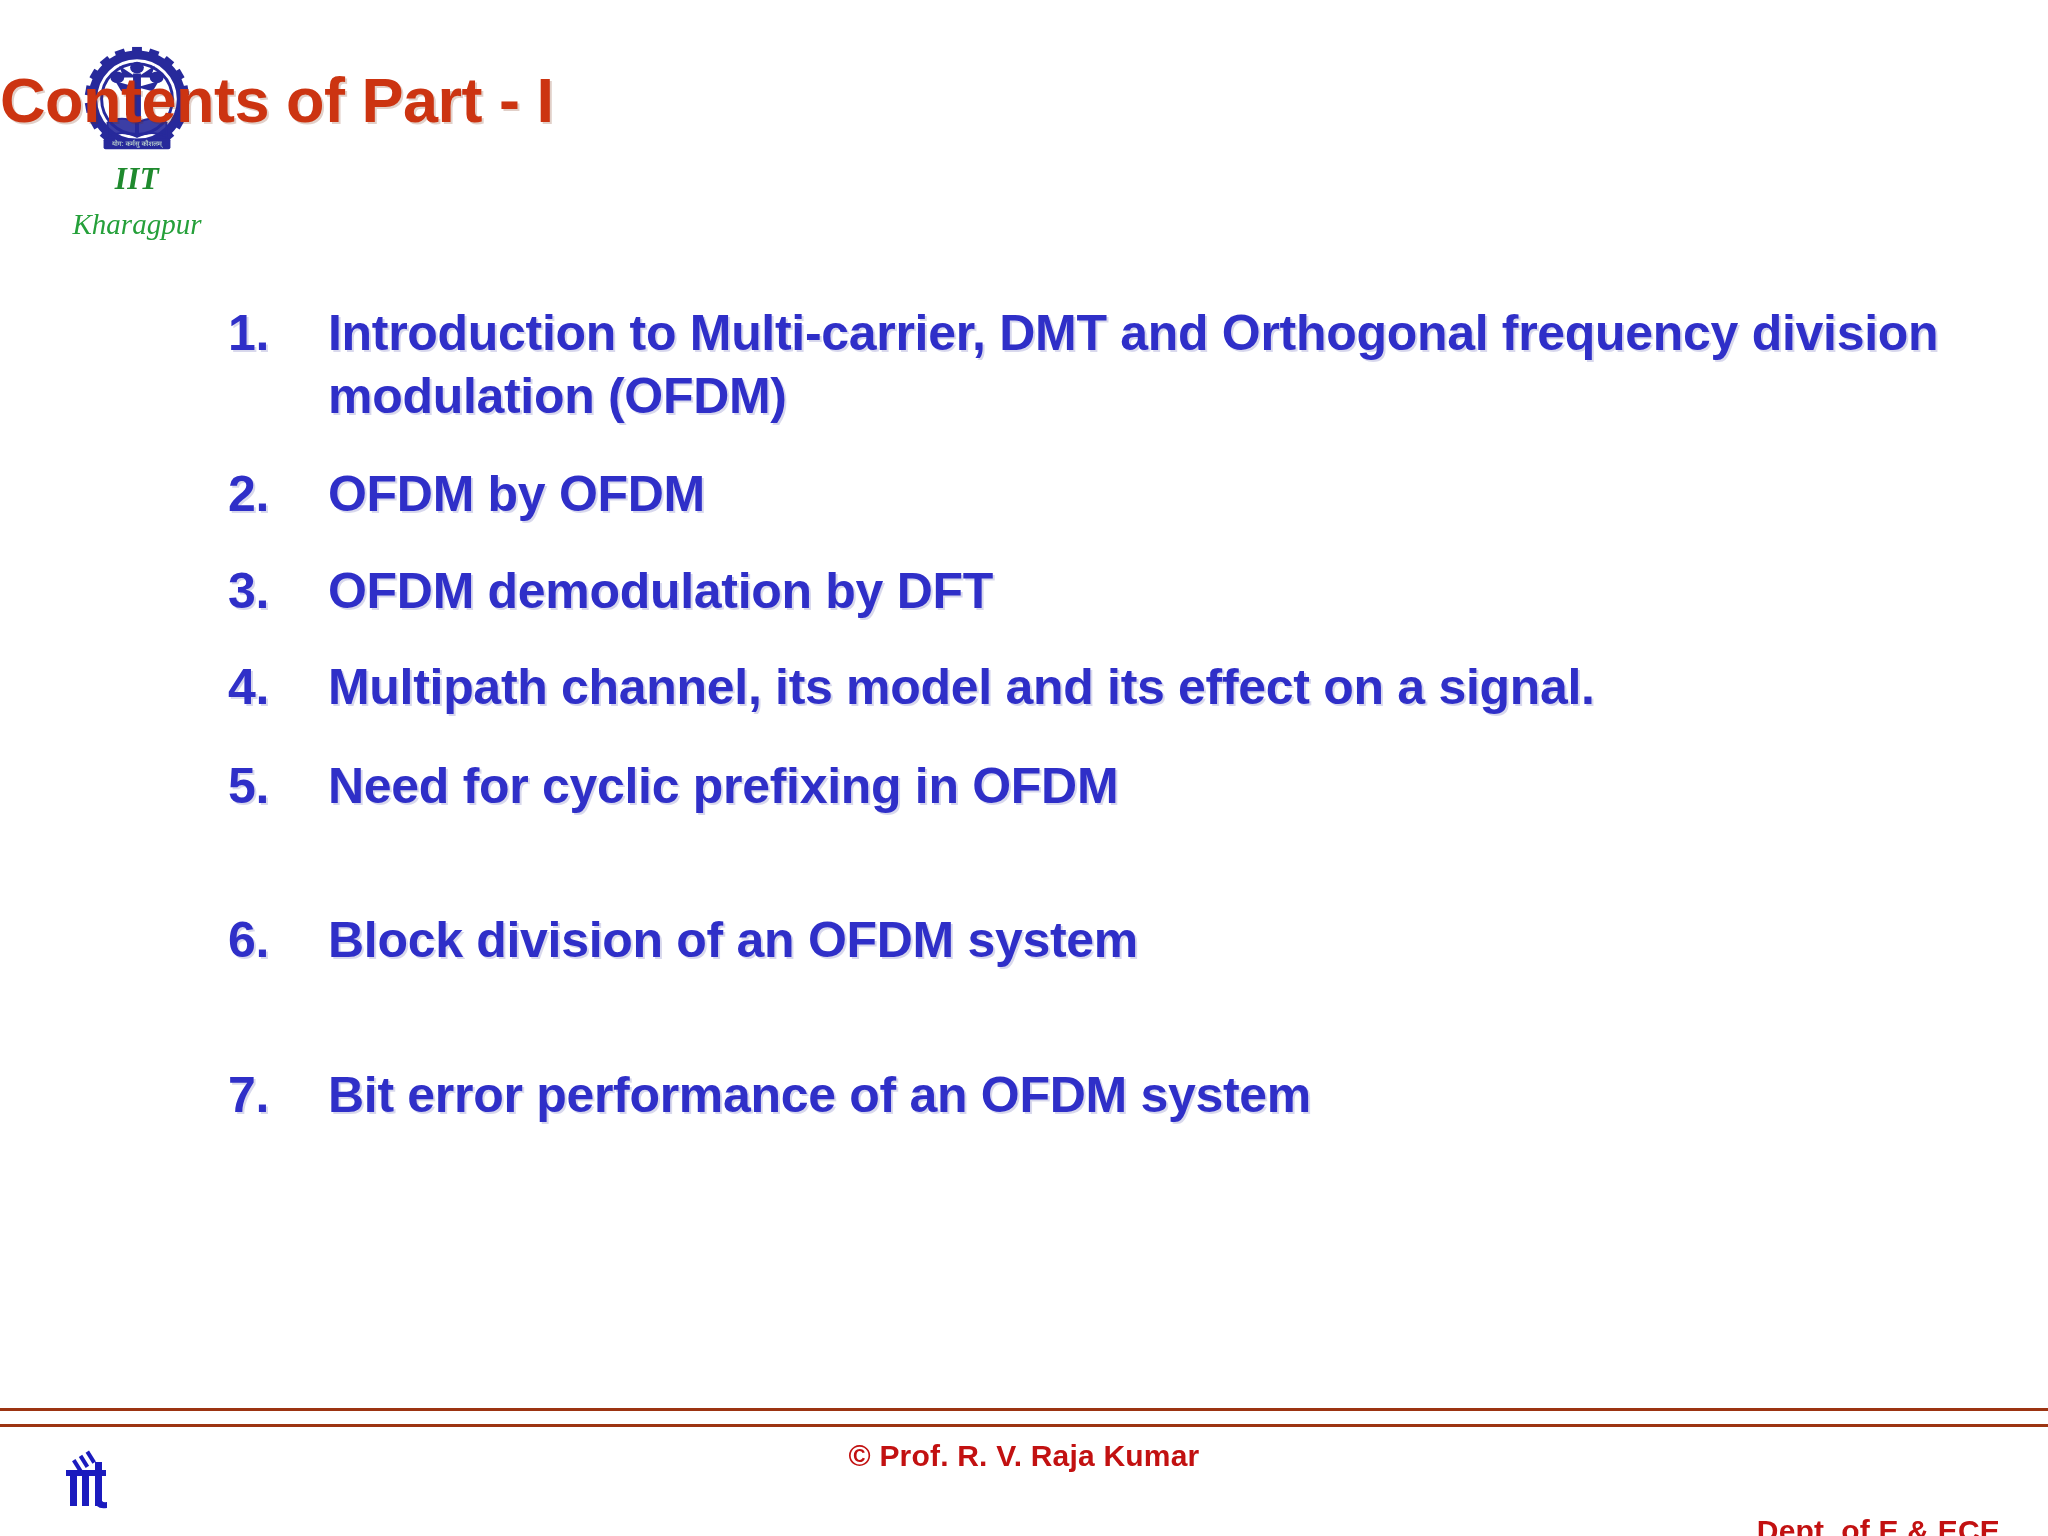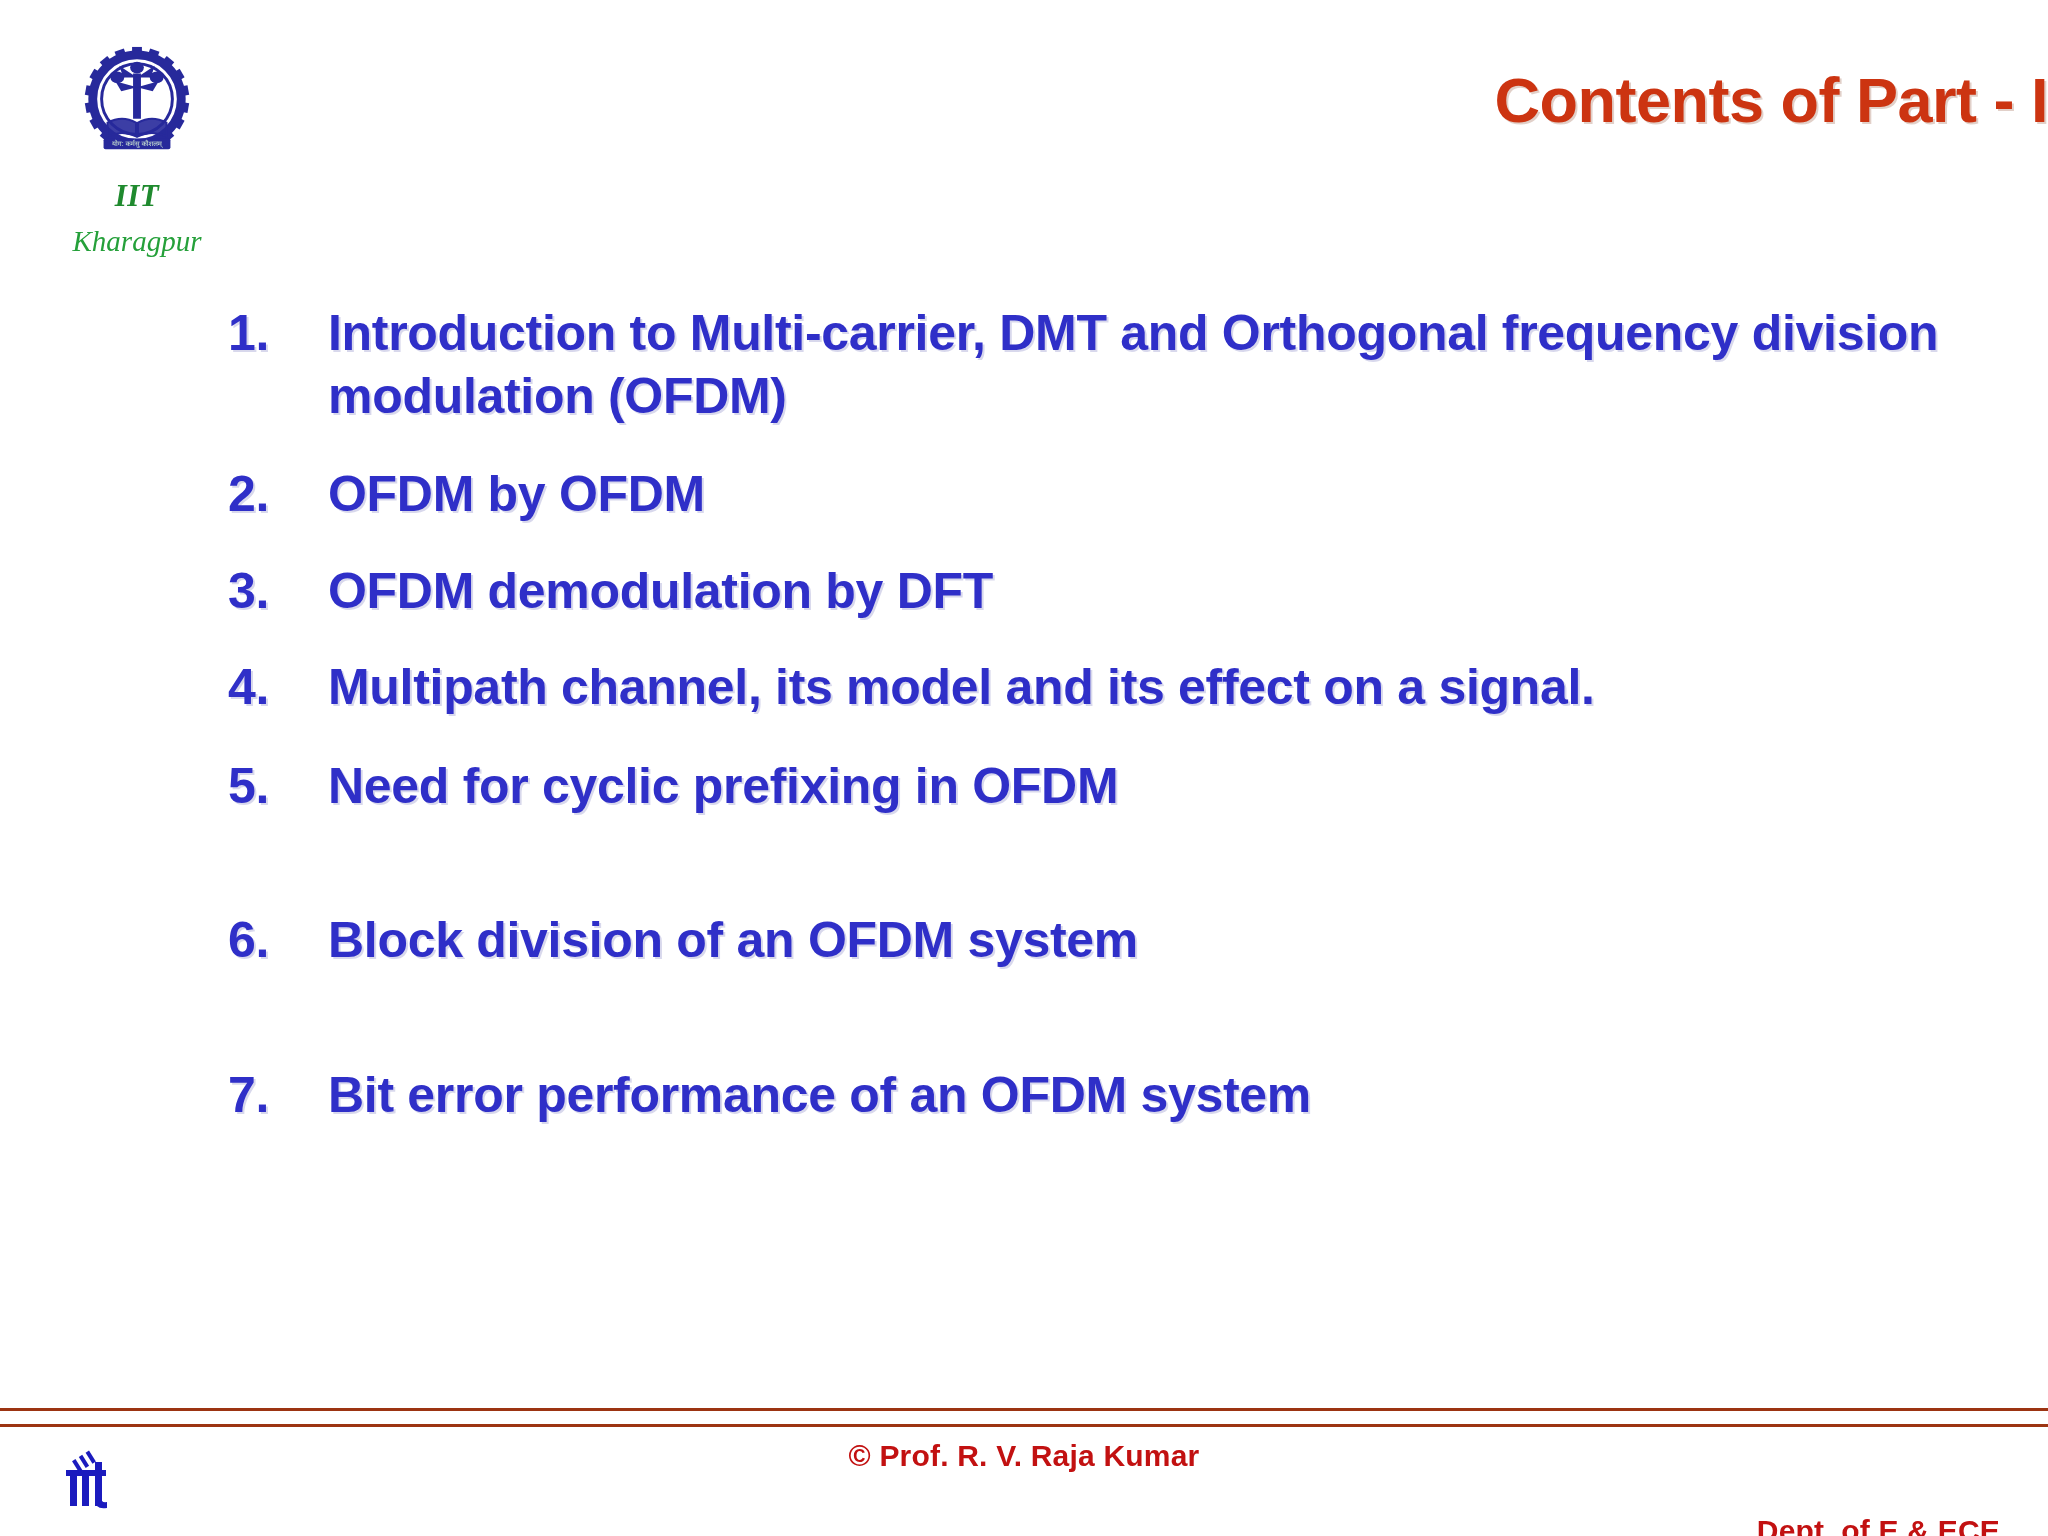--- a/index.html
+++ b/index.html
@@ -37,39 +37,39 @@
     margin: 0 auto;
     display: block;
   }
   .logo-iit {
     font-family: "Liberation Serif", serif;
     font-weight: bold;
     font-style: italic;
     font-size: 31px;
     color: #1f8a2e;
     line-height: 1.0;
-    margin-top: 18px;
+    margin-top: 1px;
     letter-spacing: 0.5px;
   }
   .logo-kgp {
     font-family: "Liberation Serif", serif;
     font-style: italic;
     font-size: 29px;
     color: #25a03a;
     line-height: 1.08;
     margin-top: 15px;
   }
 
   
   .slide-title {
     position: absolute;
     left: 0;
     right: 0;
     top: 64px;
-    text-align: right;
+    text-align: left;
     font-size: 63px;
     font-weight: bold;
     color: #cc3411;
     letter-spacing: -0.5px;
     text-shadow: 2px 2px 0 rgba(120,40,10,0.22);
   }
 
   
   .contents {
     position: absolute;

